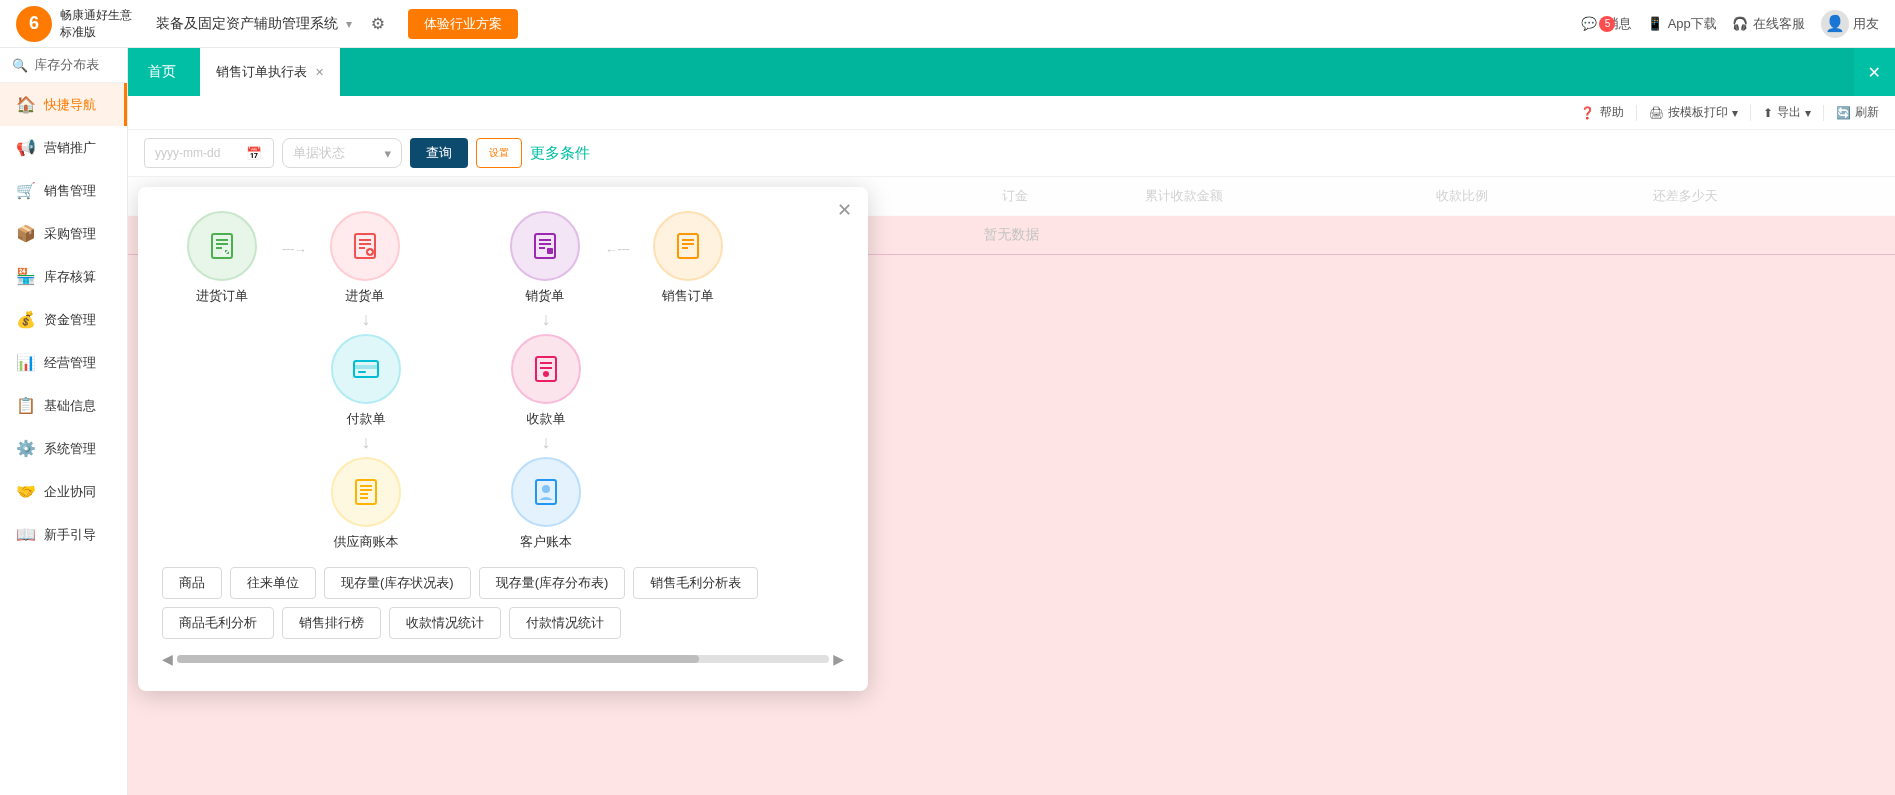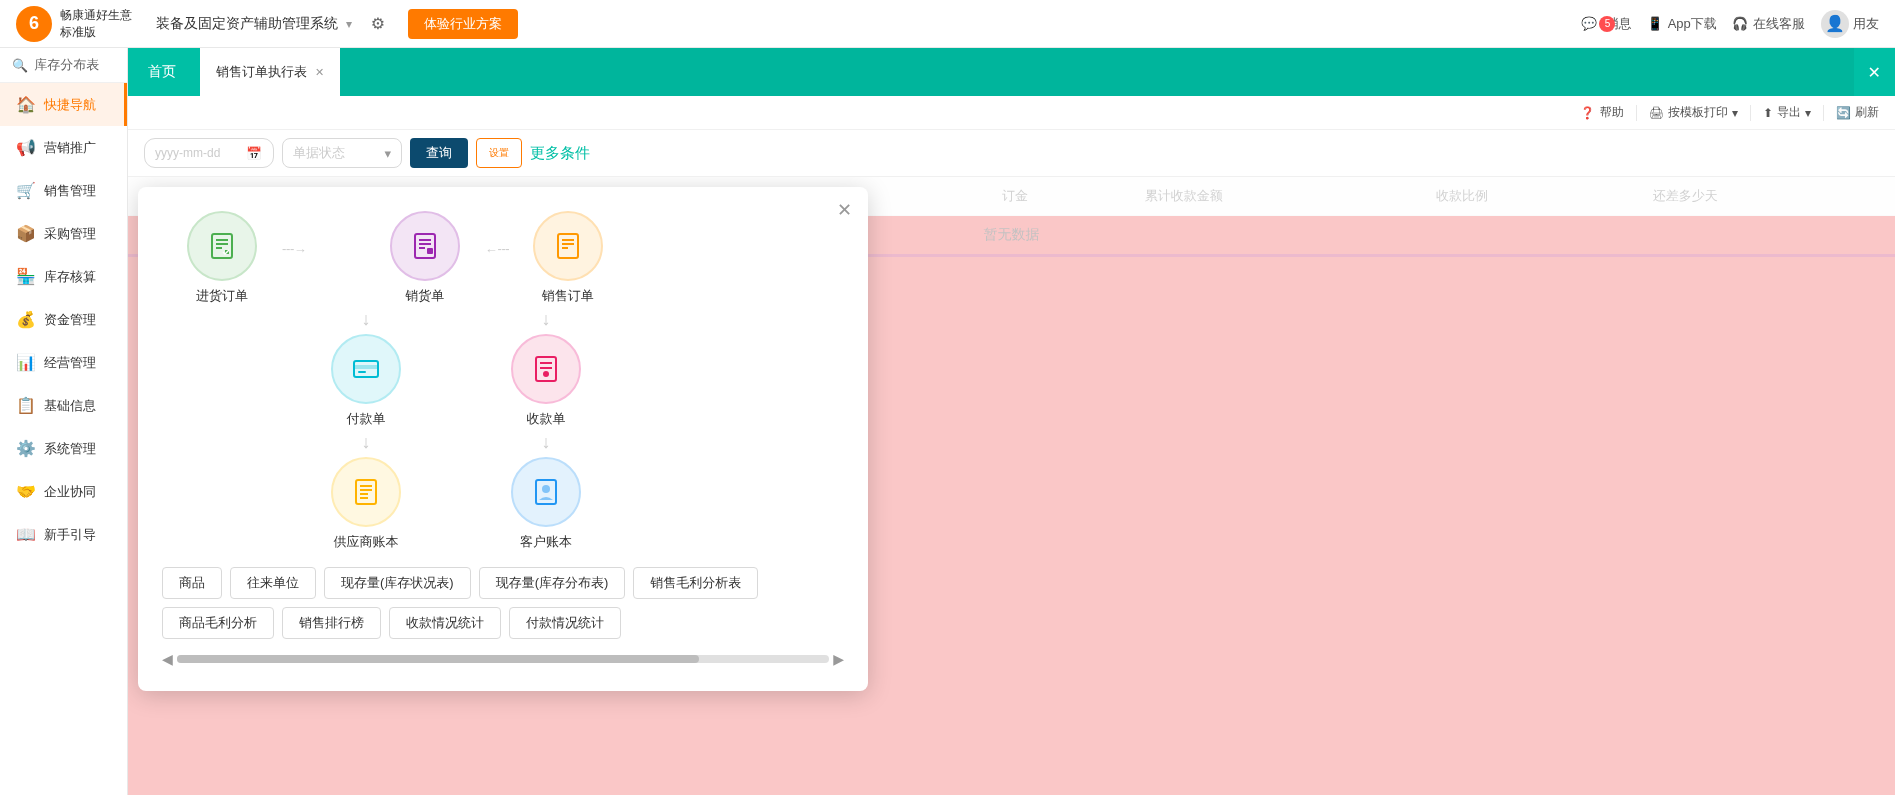--- a/index.html
+++ b/index.html
@@ -28,31 +28,31 @@
     .sidebar-item.active { background: #fff2e8; color: #ff7a00; border-right: 3px solid #ff7a00; }
     .sidebar-item .icon { font-size: 16px; width: 20px; text-align: center; }
 
     
     .toolbar { display: flex; align-items: center; padding: 8px 16px; background: #fff; border-bottom: 1px solid #f0f0f0; gap: 12px; justify-content: flex-end; }
     .toolbar-btn { display: flex; align-items: center; gap: 4px; color: #555; font-size: 12px; cursor: pointer; }
     .toolbar-divider { width: 1px; height: 16px; background: #e8e8e8; }
 
     
     .filter-bar { display: flex; align-items: center; padding: 8px 16px; background: #fff; border-bottom: 1px solid #f0f0f0; gap: 8px; flex-wrap: wrap; }
-    .filter-date { border: 1px solid #d9d9d9; border-radius: 11px; padding: 4px 10px; font-size: 13px; height: 30px; width: 130px; color: #999; display: flex; align-items: center; gap: 4px; }
+    .filter-date { border: 1px solid #d9d9d9; border-radius: 4px; padding: 4px 10px; font-size: 13px; height: 30px; width: 130px; color: #999; display: flex; align-items: center; gap: 4px; }
     .filter-select { border: 1px solid #d9d9d9; border-radius: 8px; padding: 4px 10px; font-size: 13px; height: 30px; color: #999; width: 120px; display: flex; align-items: center; justify-content: space-between; }
     .query-btn { background: #0c4a6e; color: white; border: none; border-radius: 4px; padding: 4px 16px; font-size: 13px; cursor: pointer; height: 30px; }
     .setting-btn { background: #fff; color: #ff7a00; border: 1px solid #ff7a00; border-radius: 4px; padding: 4px 12px; font-size: 10px; cursor: pointer; height: 30px; }
     .more-conditions { color: #00bfa5; font-size: 15px; cursor: pointer; }
 
     
-    .table-area { flex: 1; overflow: auto; background: #ef4444; }
+    .table-area { flex: 1; overflow: auto; background: #fca5a5; }
     .data-table { width: 100%; border-collapse: collapse; font-size: 13px; }
     .data-table th { background: #fafafa; padding: 10px 12px; text-align: left; color: #666; font-weight: normal; border-bottom: 1px solid #f0f0f0; white-space: nowrap; }
-    .data-table td { padding: 10px 12px; border-bottom: 3px solid #be185d; color: #333; white-space: nowrap; }
+    .data-table td { padding: 10px 12px; border-bottom: 1px solid #be185d; color: #333; white-space: nowrap; }
     .no-data { text-align: center; padding: 60px; color: #999; font-size: 14px; }
 
     
     .modal-overlay { position: absolute; top: 0; left: 0; right: 0; bottom: 0; background: rgba(255,255,255,0.7); z-index: 100; display: flex; align-items: flex-start; justify-content: flex-start; padding: 10px; }
     .modal { background: #fff; border-radius: 8px; box-shadow: 0 4px 24px rgba(0,0,0,0.18); width: 730px; max-height: 560px; overflow: hidden; padding: 24px; position: relative; }
     .modal-close { position: absolute; top: 12px; right: 16px; font-size: 18px; color: #999; cursor: pointer; background: none; border: none; }
     .flow-node { display: flex; flex-direction: column; align-items: center; width: 120px; }
     .flow-circle { width: 70px; height: 70px; border-radius: 50%; display: flex; align-items: center; justify-content: center; font-size: 28px; margin-bottom: 6px; }
     .flow-circle.green { background: #e8f5e9; color: #4caf50; border: 2px solid #c8e6c9; }
     .flow-circle.red { background: #ffebee; color: #ef5350; border: 2px solid #ffcdd2; }
@@ -271,20 +271,34 @@
                         <line x1="10" y1="18" x2="16" y2="18" stroke="#4caf50" stroke-width="2"></line>
                         <path d="M19 20 L23 20 L23 24 L19 24 Z" fill="#4caf50"></path>
                         <path d="M17 22 L19 24 L23 20" stroke="white" stroke-width="1.5" fill="none"></path>
                       </svg>
                   </div>
                   <span class="flow-label">进货订单</span>
                 </div>
 
                 <div style="padding-bottom:20px;color:#ccc;font-size:13px;letter-spacing:-2px;">- - - →</div>
 
+                <div class="flow-node">
+                  <div class="flow-circle red">
+                    <svg width="32" height="32" viewBox="0 0 32 32" fill="none">
+                        <rect x="6" y="4" width="20" height="24" rx="2" fill="#ffebee" stroke="#ef5350" stroke-width="2"></rect>
+                        <line x1="10" y1="10" x2="22" y2="10" stroke="#ef5350" stroke-width="2"></line>
+                        <line x1="10" y1="14" x2="22" y2="14" stroke="#ef5350" stroke-width="2"></line>
+                        <line x1="10" y1="18" x2="16" y2="18" stroke="#ef5350" stroke-width="2"></line>
+                        <circle cx="21" cy="22" r="4" fill="#ef5350"></circle>
+                        <line x1="19" y1="22" x2="23" y2="22" stroke="white" stroke-width="1.5"></line>
+                        <line x1="21" y1="20" x2="21" y2="24" stroke="white" stroke-width="1.5"></line>
+                      </svg>
+                  </div>
+                  <span class="flow-label">进货单</span>
+                </div>
 
                 <div style="width:60px;"></div>
 
                 <div class="flow-node">
                   <div class="flow-circle purple">
                     <svg width="32" height="32" viewBox="0 0 32 32" fill="none">
                         <rect x="6" y="4" width="20" height="24" rx="2" fill="#f3e5f5" stroke="#9c27b0" stroke-width="2"></rect>
                         <line x1="10" y1="10" x2="22" y2="10" stroke="#9c27b0" stroke-width="2"></line>
                         <line x1="10" y1="14" x2="22" y2="14" stroke="#9c27b0" stroke-width="2"></line>
                         <line x1="10" y1="18" x2="16" y2="18" stroke="#9c27b0" stroke-width="2"></line>

